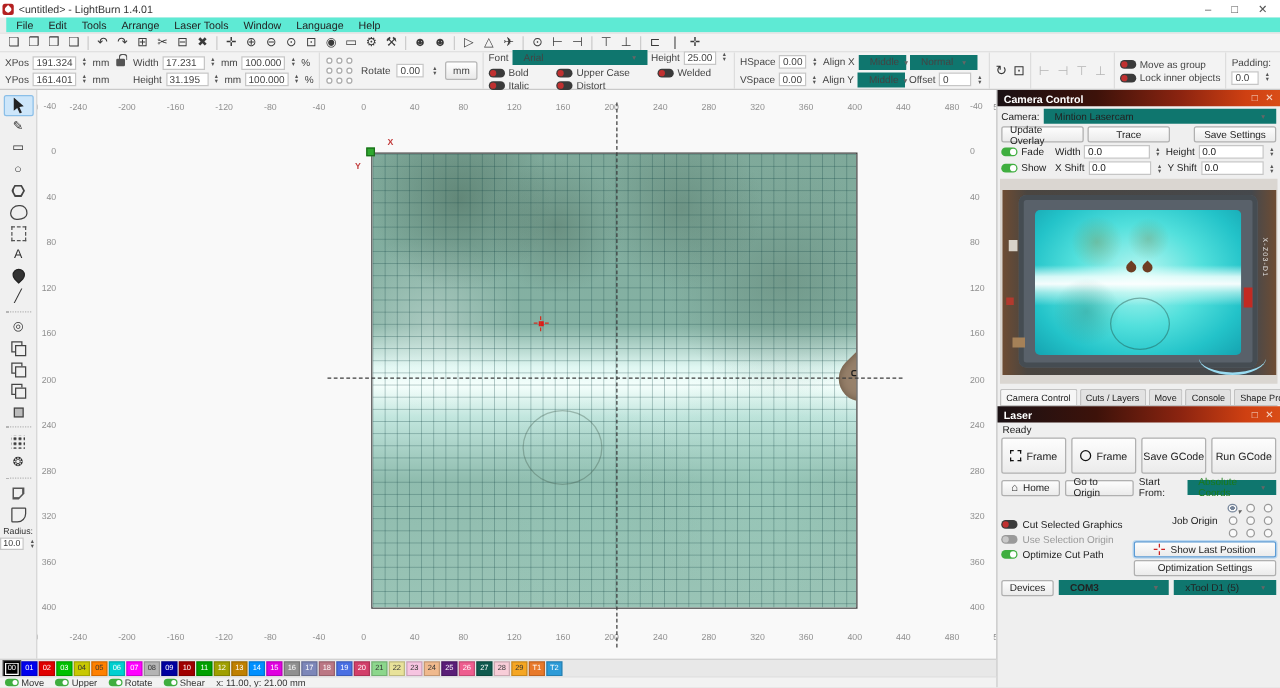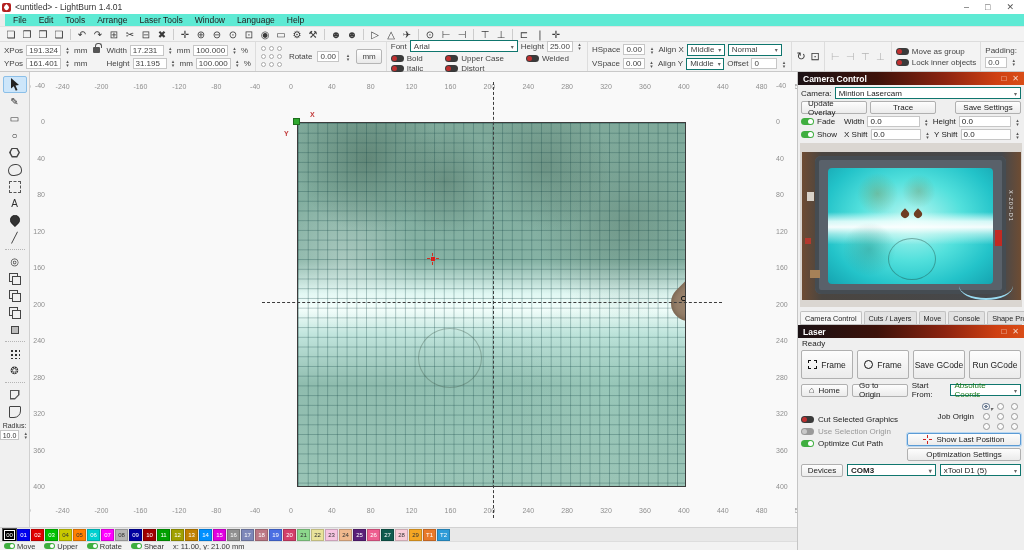--- a/index.html
+++ b/index.html
@@ -32,21 +32,21 @@
   .tg{width:13px;height:7px;border-radius:4px;background:#3a3a3a;position:relative;flex:none;}
   .tg::after{content:"";position:absolute;top:1px;width:5px;height:5px;border-radius:50%;}
   .tg.off::after{left:1px;background:#c03030;}
   .tg.on{background:#3fae3f;}
   .tg.on::after{right:1px;background:#fff;}
   .tg.dis{background:#9a9a9a;}
   .tg.dis::after{left:1px;background:#c9c9c9;}
   .grayicon{width:13px;text-align:center;color:#b5b5b5;font-size:10px;}
   .fgrid{display:grid;grid-template-columns:auto auto auto;gap:1px 8px;align-items:center;}
   .fitem{display:flex;align-items:center;gap:3px;}
-  .sel{border:1px solid #0f766e;background:#fff;display:flex;align-items:center;height:12px;padding:0 3px;box-sizing:border-box;}
+  .sel{border:6px solid #0f766e;background:#fff;display:flex;align-items:center;height:12px;padding:0 3px;box-sizing:border-box;}
   .sel::after{content:"▾";color:#666;font-size:6px;margin-left:auto;padding-left:4px;}
   
   #tools{position:absolute;left:0;top:72px;width:30px;height:455px;background:#f0f0f0;border-right:1px solid #d0d0d0;display:flex;flex-direction:column;align-items:center;padding-top:4px;box-sizing:border-box;}
   .titem{width:22px;height:15px;display:flex;align-items:center;justify-content:center;margin:0;border:1px solid transparent;border-radius:2px;color:#2f2f2f;font-size:10px;flex:none;}
   .titem.active{background:#cde6fa;border-color:#8bbfe8;}
   .psep{width:20px;border-top:1px dotted #b5b5b5;margin:3px 0;flex:none;}
   .tglyph{font-size:10px;line-height:10px;}
   .k-hexagon{width:11px;height:10px;background:#444;clip-path:polygon(25% 0,75% 0,100% 50%,75% 100%,25% 100%,0 50%);position:relative;}
   .k-hexagon::after{content:"";position:absolute;inset:1.5px;background:#f0f0f0;clip-path:polygon(25% 0,75% 0,100% 50%,75% 100%,25% 100%,0 50%);}
   .k-blob{width:12px;height:10px;border:1px solid #444;border-radius:55% 45% 60% 40%/60% 55% 45% 50%;}

